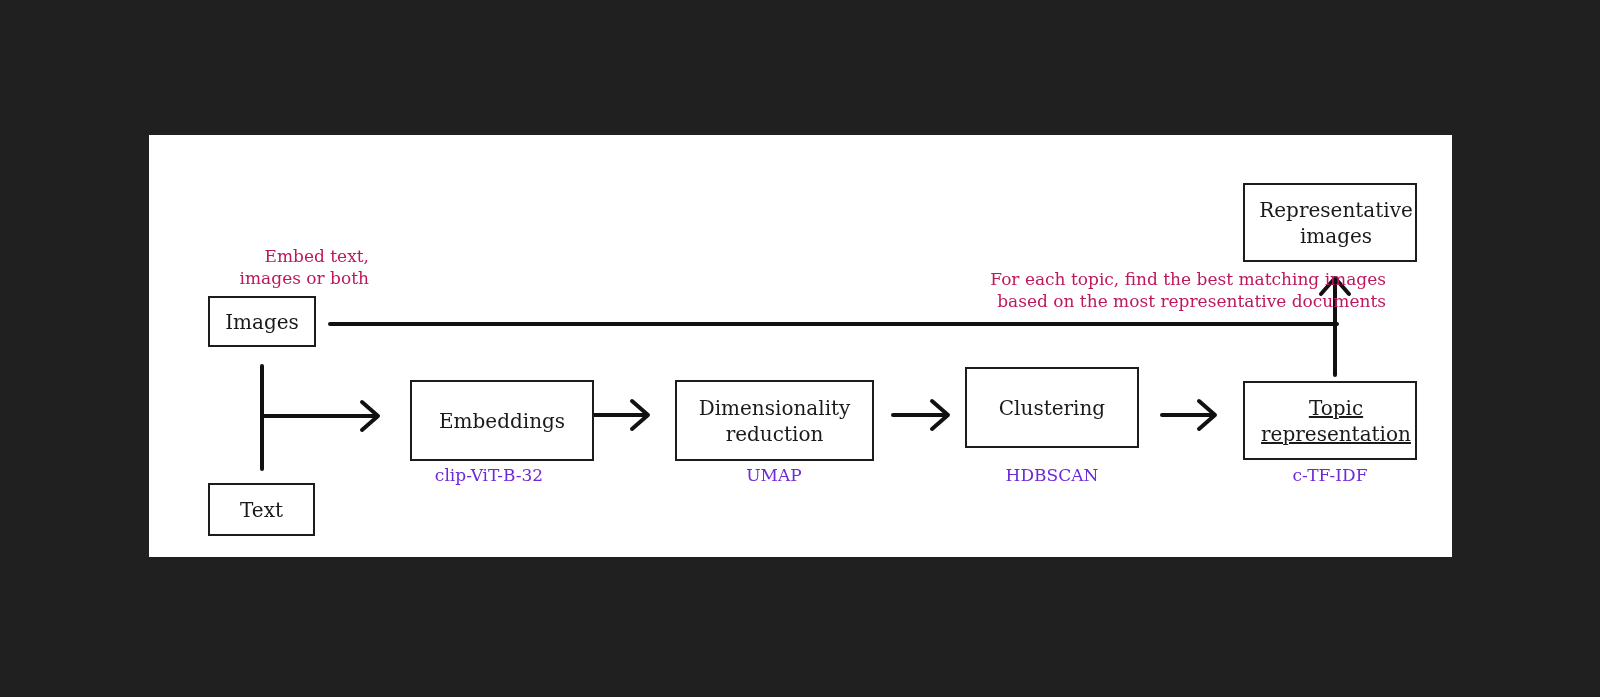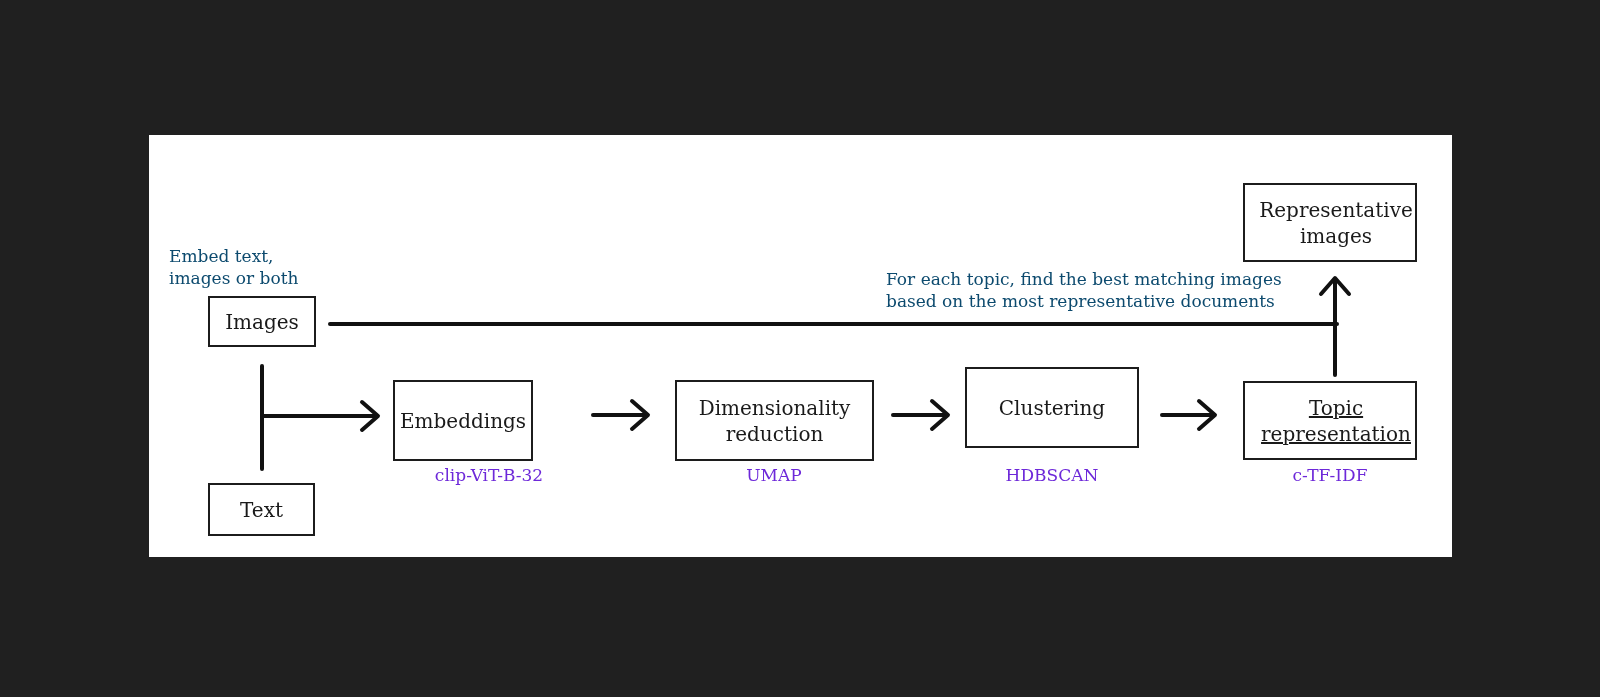--- a/index.html
+++ b/index.html
@@ -28,31 +28,31 @@
     overflow: hidden;
     color: #1a1a1a;
     font-size: 20px;
     line-height: 26px;
     text-align: center;
   }
   .node .ln { white-space: nowrap; flex: none; }
   .node.shift-right .ln { transform: translateX(6px); }
   .box-images       { left: 59px;   top: 161px; width: 108px; height: 51px; }
   .box-text         { left: 59px;   top: 348px; width: 107px; height: 53px; }
-  .box-embeddings   { left: 244px;  top: 245px; width: 140px; height: 81px; text-align: center; }
+  .box-embeddings   { left: 261px;  top: 245px; width: 184px; height: 81px; text-align: center; }
   .box-dimred       { left: 526px;  top: 245px; width: 199px; height: 81px; }
   .box-clustering   { left: 816px;  top: 232px; width: 174px; height: 81px; }
   .box-topic        { left: 1094px; top: 246px; width: 174px; height: 79px; text-decoration: underline; }
   .box-repimages    { left: 1094px; top: 48px;  width: 174px; height: 79px; }
   .annotation {
     position: absolute;
-    color: #0c4a6e;
+    color: #be185d;
     font-size: 17px;
     line-height: 22px;
-    text-align: left;
+    text-align: right;
   }
   .ann-embed { left: 20px;  top: 110px; width: 200px; }
   .ann-match { left: 737px; top: 133px; width: 500px; }
   .sublabel {
     position: absolute;
     top: 330px;
     width: 200px;
     color: #6d28d9;
     font-size: 17px;
     text-align: center;

